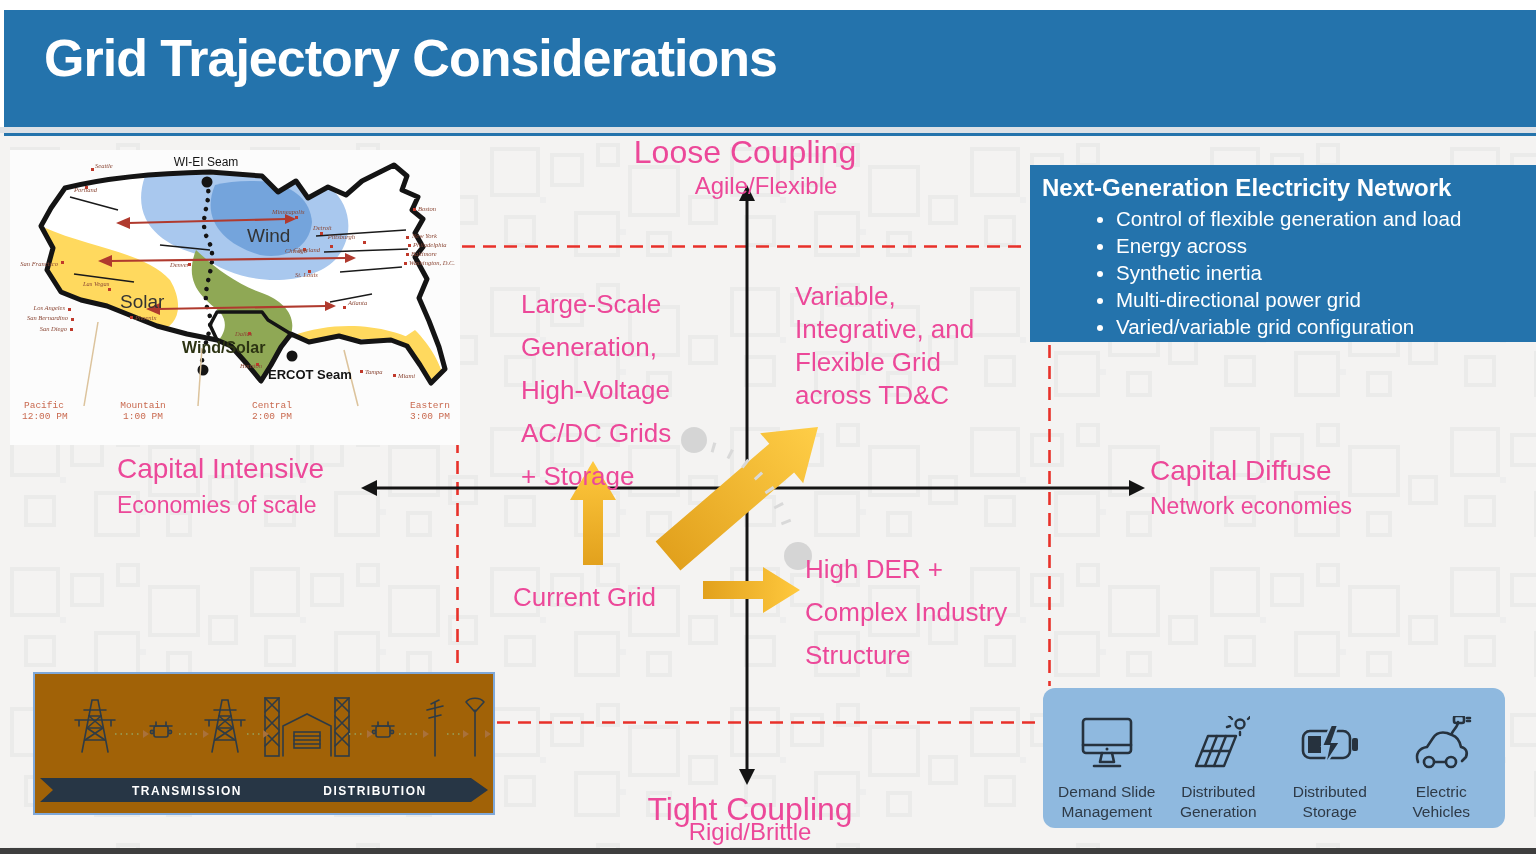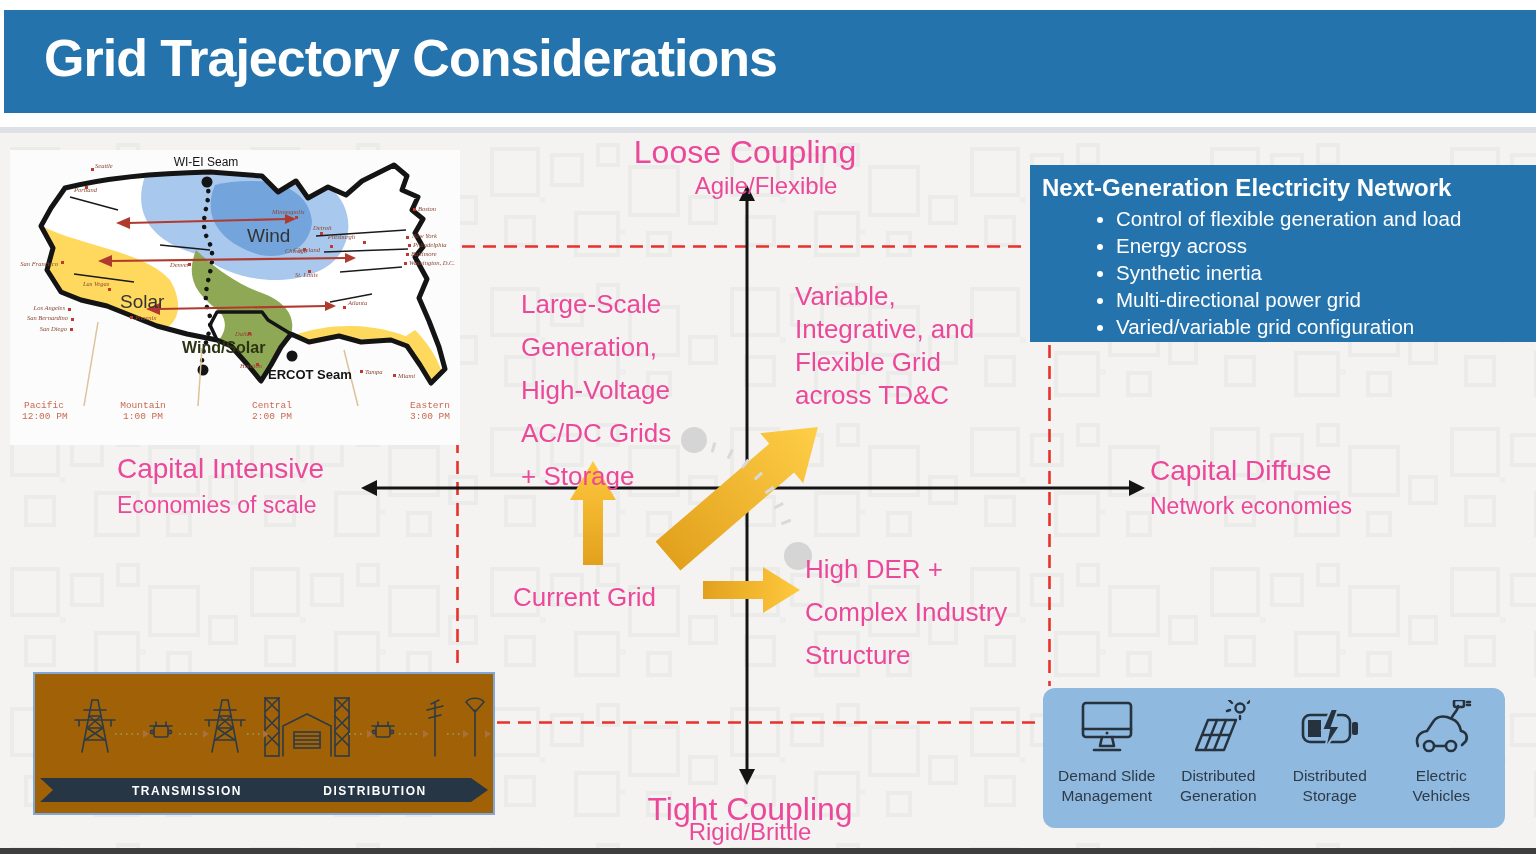--- a/index.html
+++ b/index.html
@@ -1,40 +1,40 @@
 <!DOCTYPE html>
 <html><head>
 <meta charset="utf-8">
 <style>
   html,body{margin:0;padding:0;background:#ffffff;font-family:"Liberation Sans",sans-serif;}
   .slide{position:relative;width:1536px;height:854px;overflow:hidden;background:#ffffff;}
   .abs{position:absolute;}
   
-  .header{left:4px;top:10px;right:0;height:103px;background:#2473AC;}
+  .header{left:4px;top:10px;right:0;height:126px;background:#2473AC;}
   .header h1{margin:0;padding:18px 0 0 40px;color:#ffffff;font-size:52px;font-weight:bold;letter-spacing:-1px;}
   .header-divider{left:0;top:127px;width:1536px;height:6px;background:#dde1e6;}
   .content-bg{left:0;top:133px;width:1536px;height:715px;background:#f4f3f2;}
   .bottom-bar{left:0;top:848px;width:1536px;height:6px;background:#3e3e3e;}
   
   .txt{color:#ec4899;white-space:pre-line;}
   .axis-title{font-size:32px;}
   .axis-sub{font-size:24px;}
   .axis-title-h{font-size:28px;}
   .axis-sub-h{font-size:23px;}
   .quad{font-size:26px;line-height:43px;}
   .center-x{text-align:center;}
   
   .nextgen{left:1030px;top:165px;width:576px;height:177px;background:#2473AC;color:#ffffff;box-sizing:border-box;padding:9px 10px 8px 12px;}
   .nextgen .ng-title{font-size:24px;font-weight:bold;margin:0 0 3px 0;}
   .nextgen ul{margin:0;padding:0 0 0 74px;list-style:disc;}
   .nextgen li{font-size:20.5px;line-height:27px;}
   
   .map-panel{left:10px;top:150px;width:450px;height:295px;background:#fcfcfc;}
   .trans-panel{left:33px;top:672px;width:462px;height:143px;background:#a16207;border:2px solid #7FA8D9;box-sizing:border-box;}
-  .der-box{left:1043px;top:688px;width:462px;height:140px;background:#8FB9DF;border-radius:12px;display:flex;align-items:flex-start;justify-content:space-around;padding:12px 8px 0 8px;box-sizing:border-box;}
+  .der-box{left:1043px;top:688px;width:462px;height:140px;background:#8FB9DF;border-radius:12px;display:flex;align-items:flex-start;justify-content:space-around;padding:28px 8px 0 8px;box-sizing:border-box;}
   .der-item{display:flex;flex-direction:column;align-items:center;width:112px;}
   .der-item .der-label{margin-top:8px;font-size:15.5px;line-height:1.3;color:#2E3A47;text-align:center;white-space:pre-line;}
   .overlay{left:0;top:0;width:1536px;height:854px;pointer-events:none;}
   .z0{z-index:0}.z1{z-index:1}.z2{z-index:2}.z3{z-index:3}
 </style>
 </head>
 <body>
 
 <div class="slide">
 

